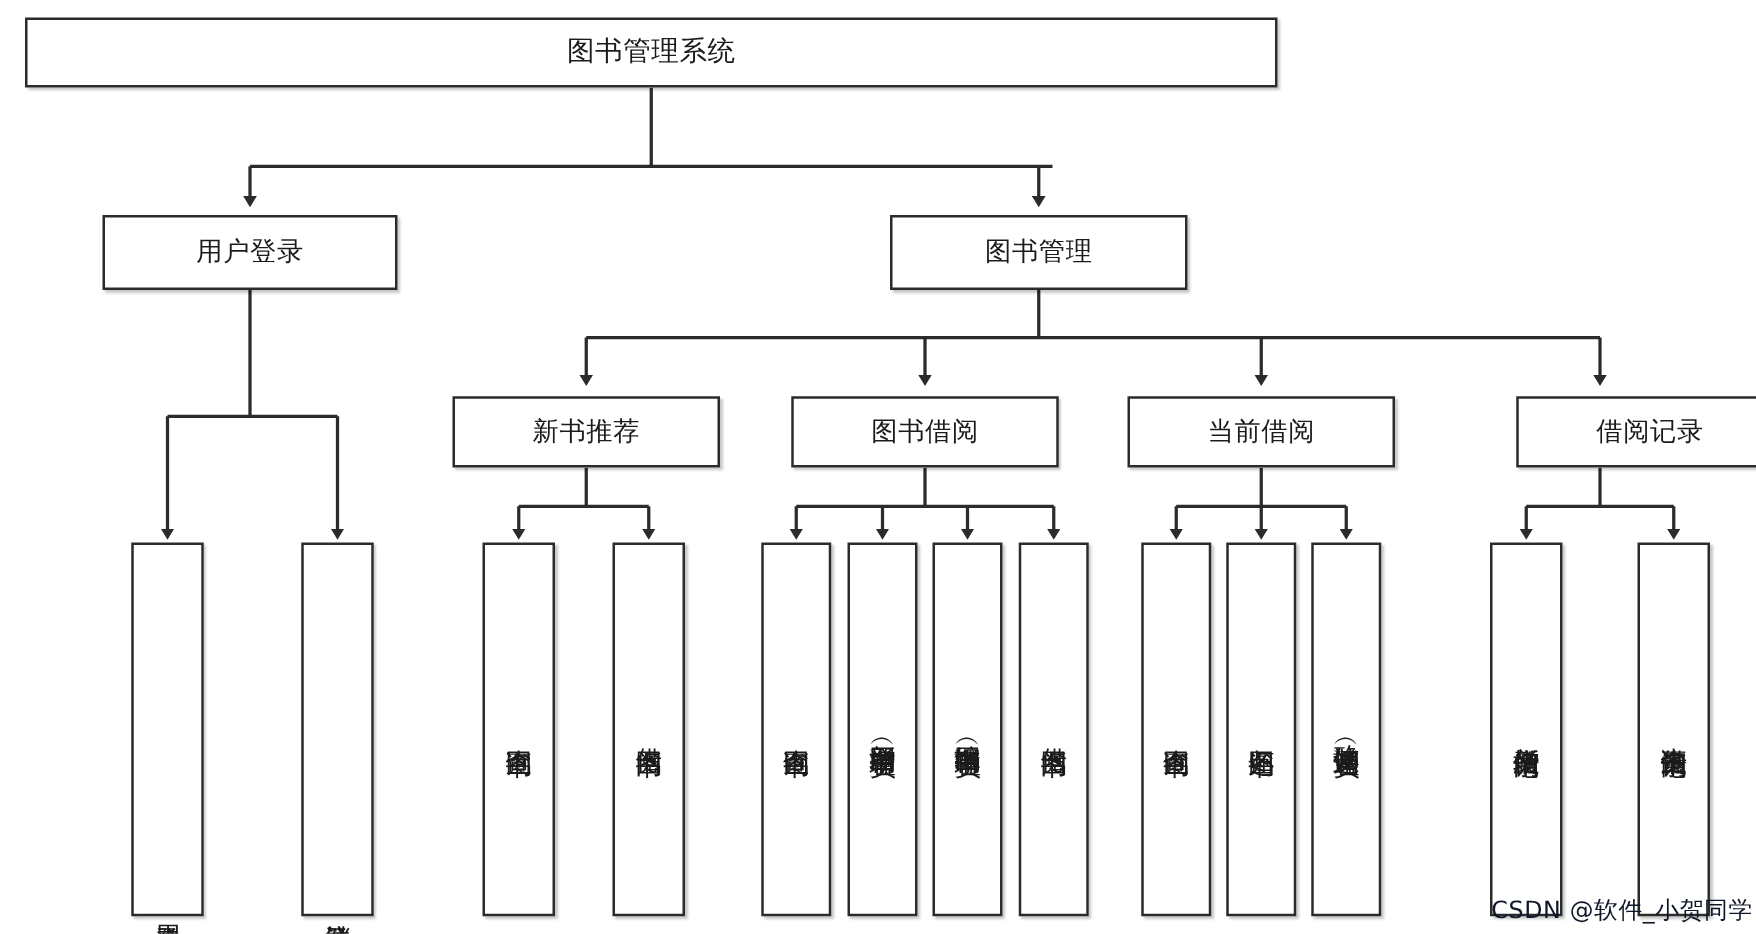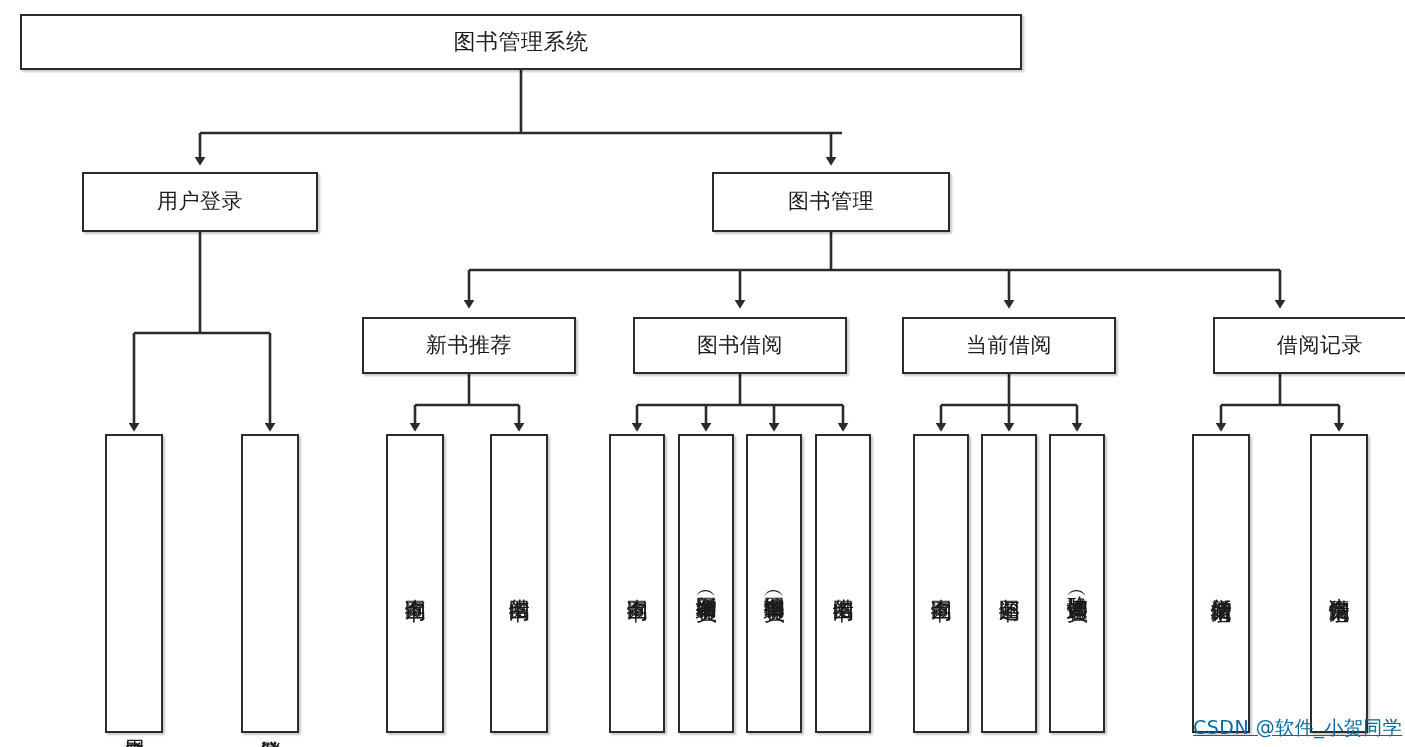--- a/index.html
+++ b/index.html
@@ -60,27 +60,26 @@
     font-size: 21px;
     line-height: 1.06;
     letter-spacing: 1px;
     text-align: center;
   }
   .node.vert.anchor-bottom {
     align-items: flex-end;
   }
   .watermark {
     position: absolute;
-    color: #0369a1;
+    color: #0f172a;
     font-size: 19px;
     letter-spacing: 0.5px;
     white-space: nowrap;
     z-index: 3;
     font-family: "DejaVu Sans", "Liberation Sans", sans-serif;
-    text-decoration: underline;
   }
 </style>
 </head>
 <body>
 
 <div id="canvas">
 
   <svg id="connectors" viewBox="0 0 1405 747">
     <defs>
       <marker id="arrow" markerWidth="9" markerHeight="11" refX="1.2" refY="5.5" orient="auto" markerUnits="userSpaceOnUse">

